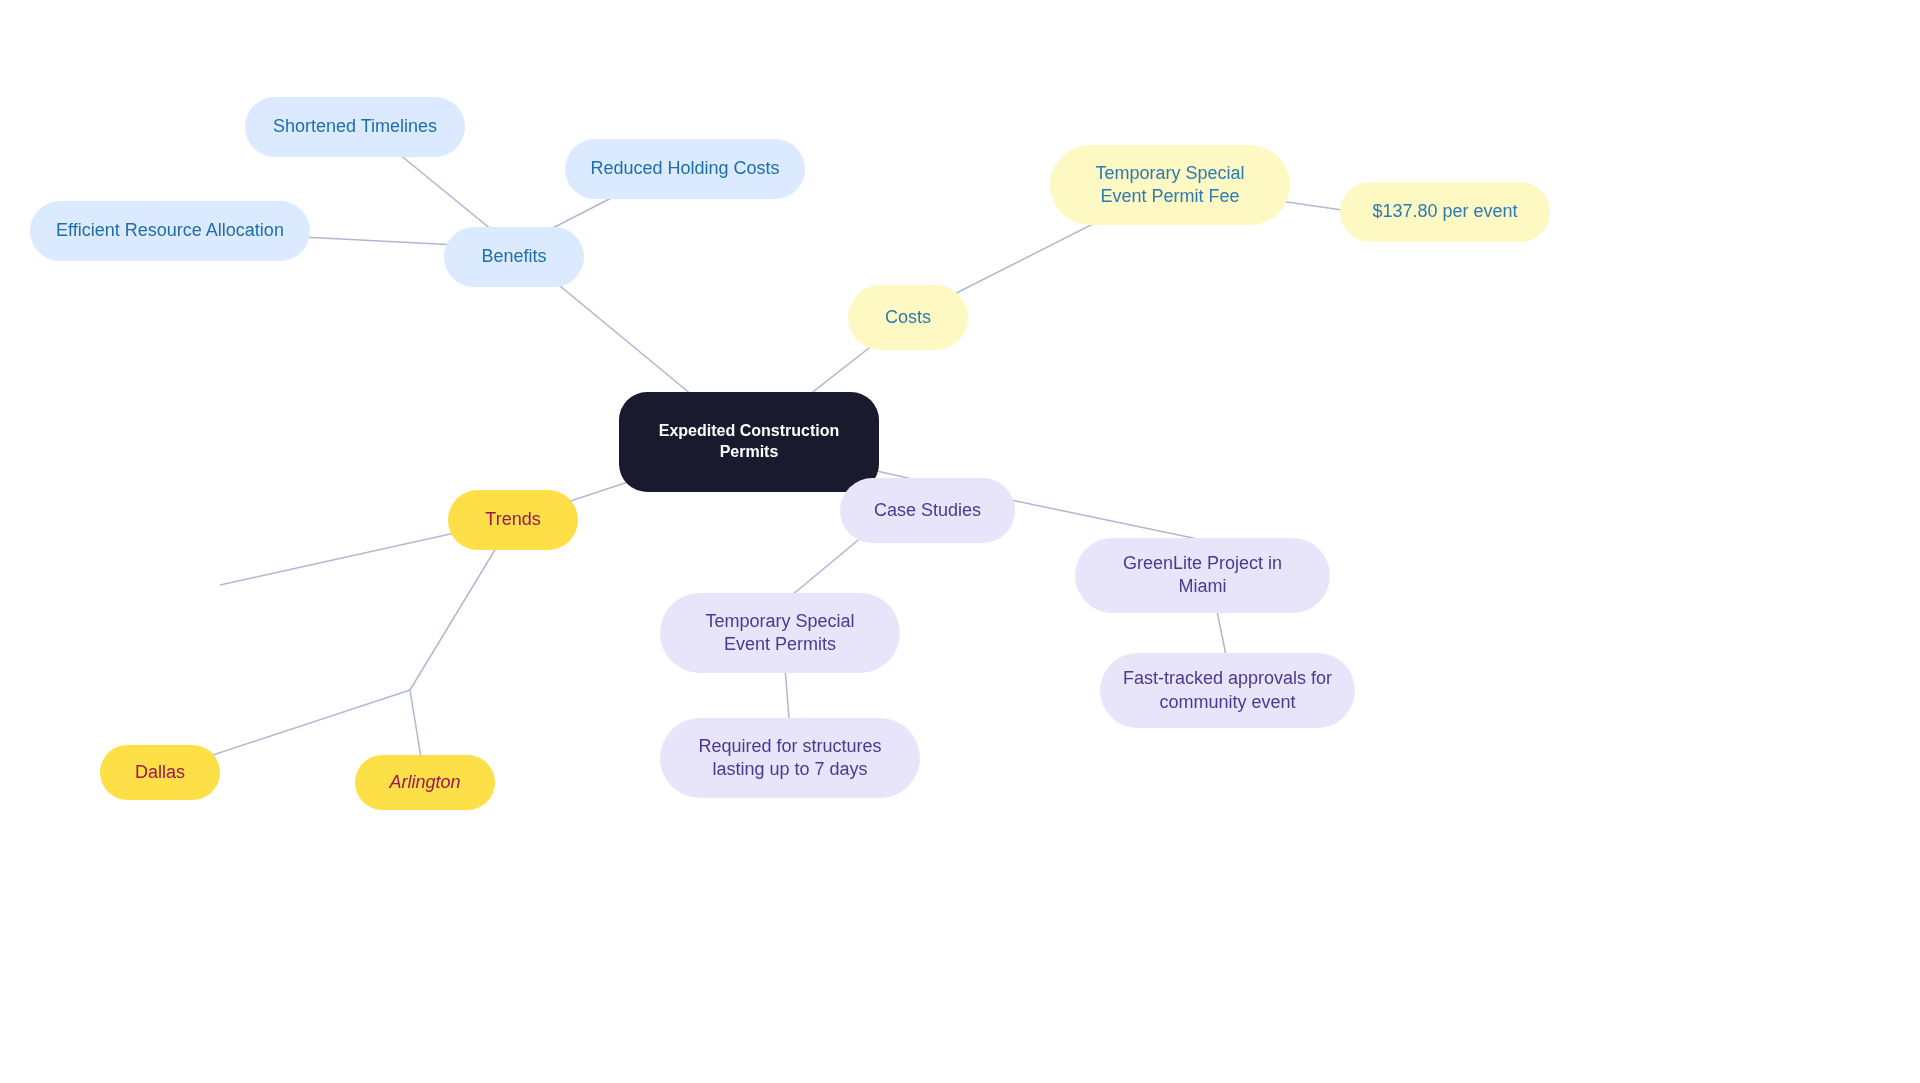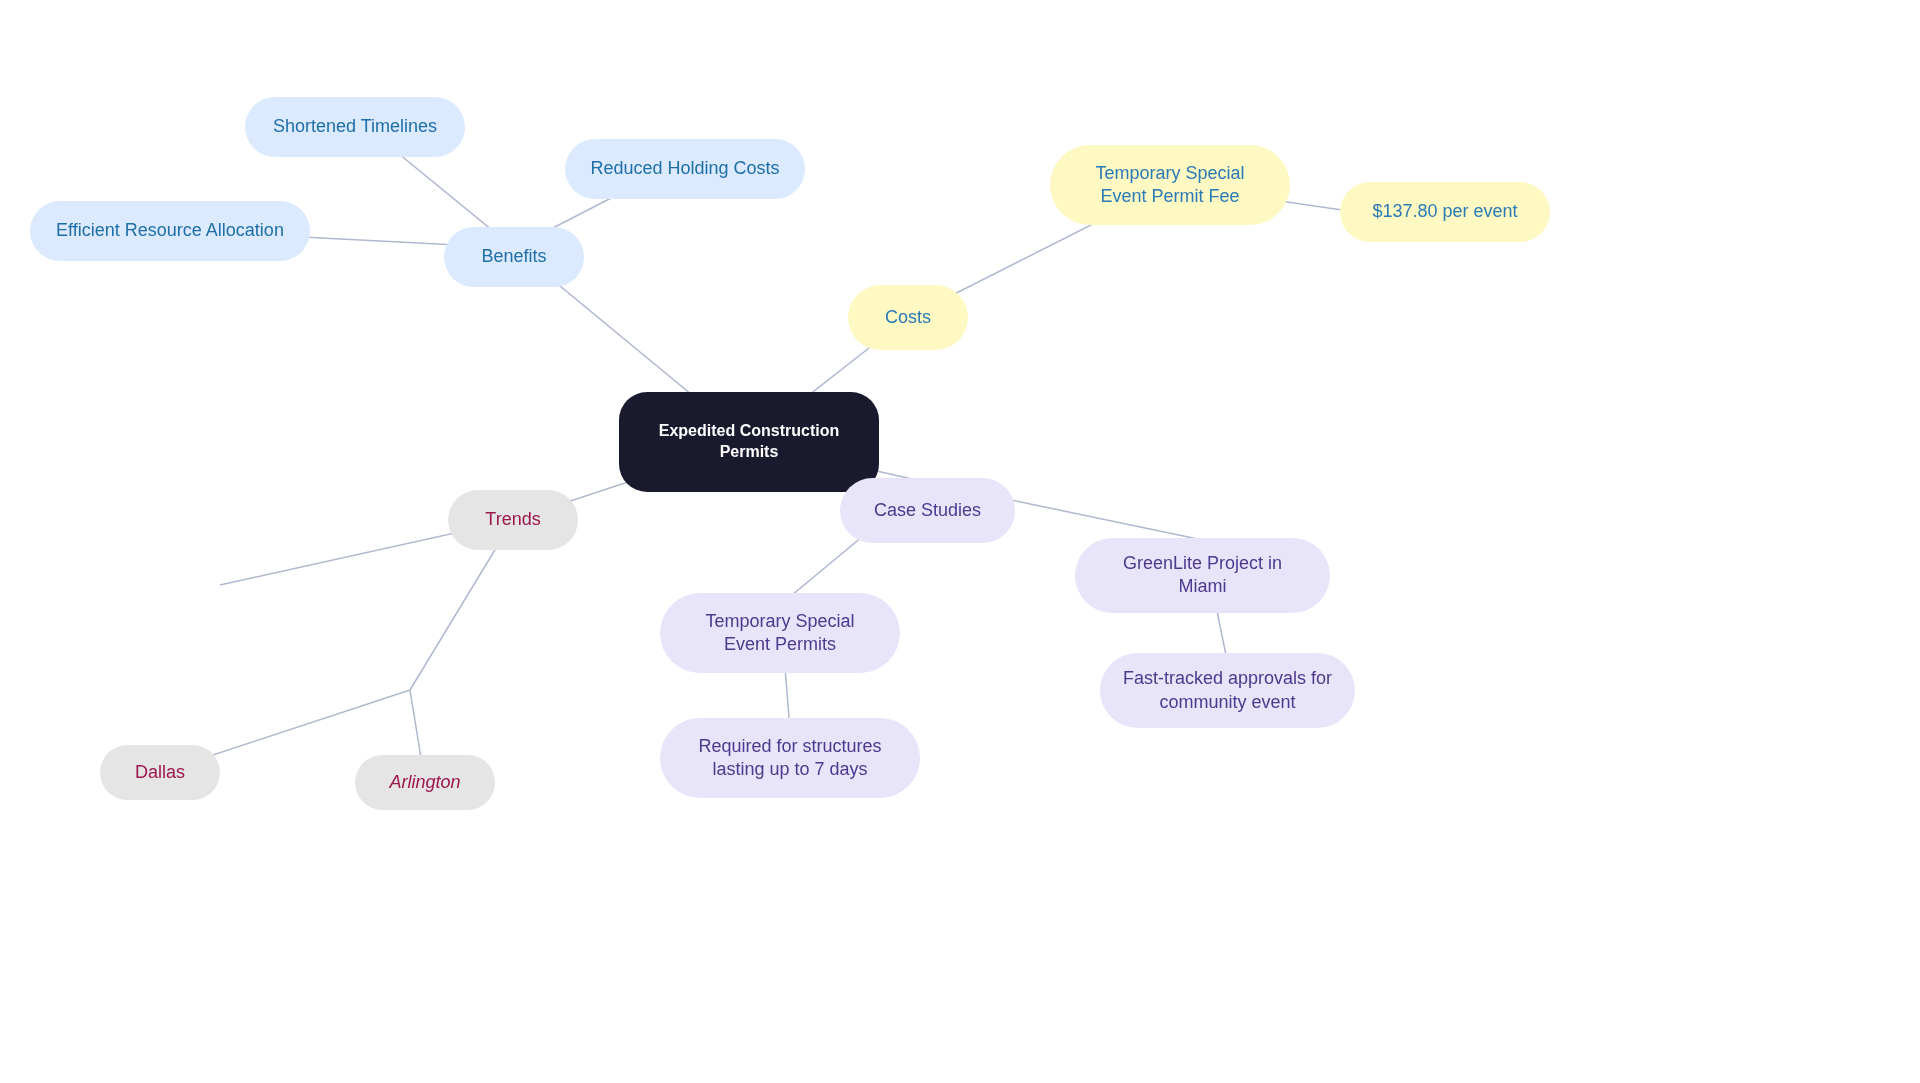--- a/index.html
+++ b/index.html
@@ -48,21 +48,21 @@
       background: #dbeafe;
       color: #1e6fa8;
       border: none;
       margin-top: 9px;
     }
     .node-light-blue {
       background: #fef9c3;
       color: #2a7ab5;
     }
     .node-pink {
-      background: #e5e5e5;
+      background: #fde047;
       color: #9d174d;
     }
     .node-lavender {
       background: #e8e4f9;
       color: #4c3a8f;
       margin-top: 28px;
     }
   </style>
 </head>
 <body>

